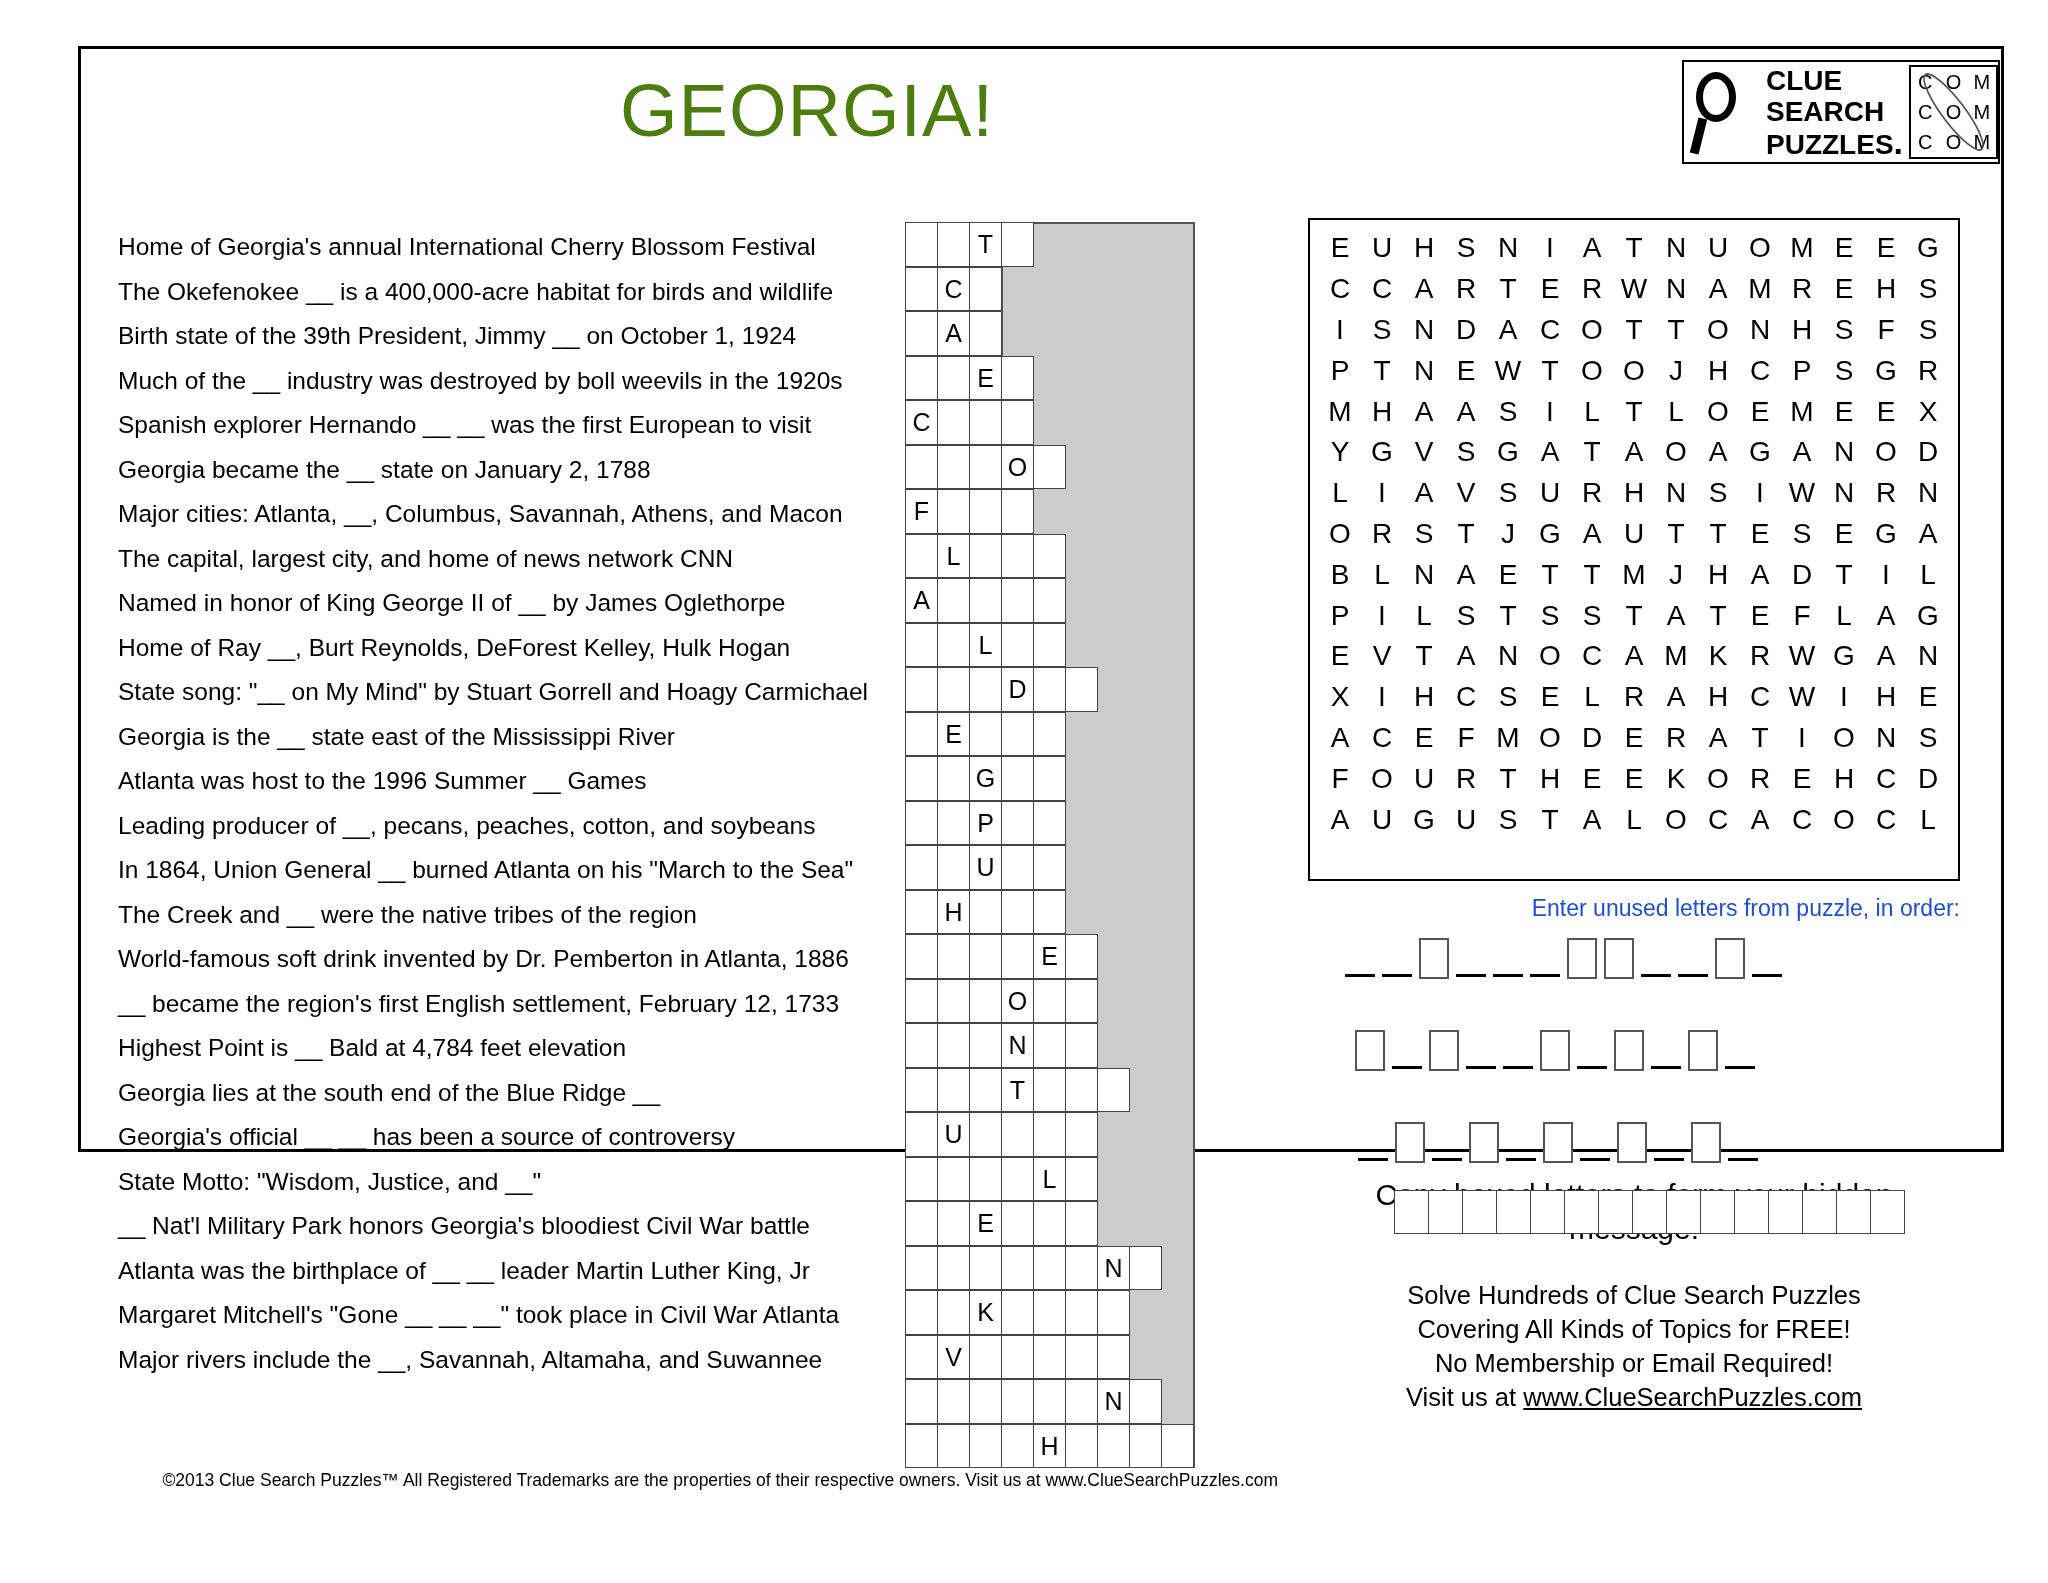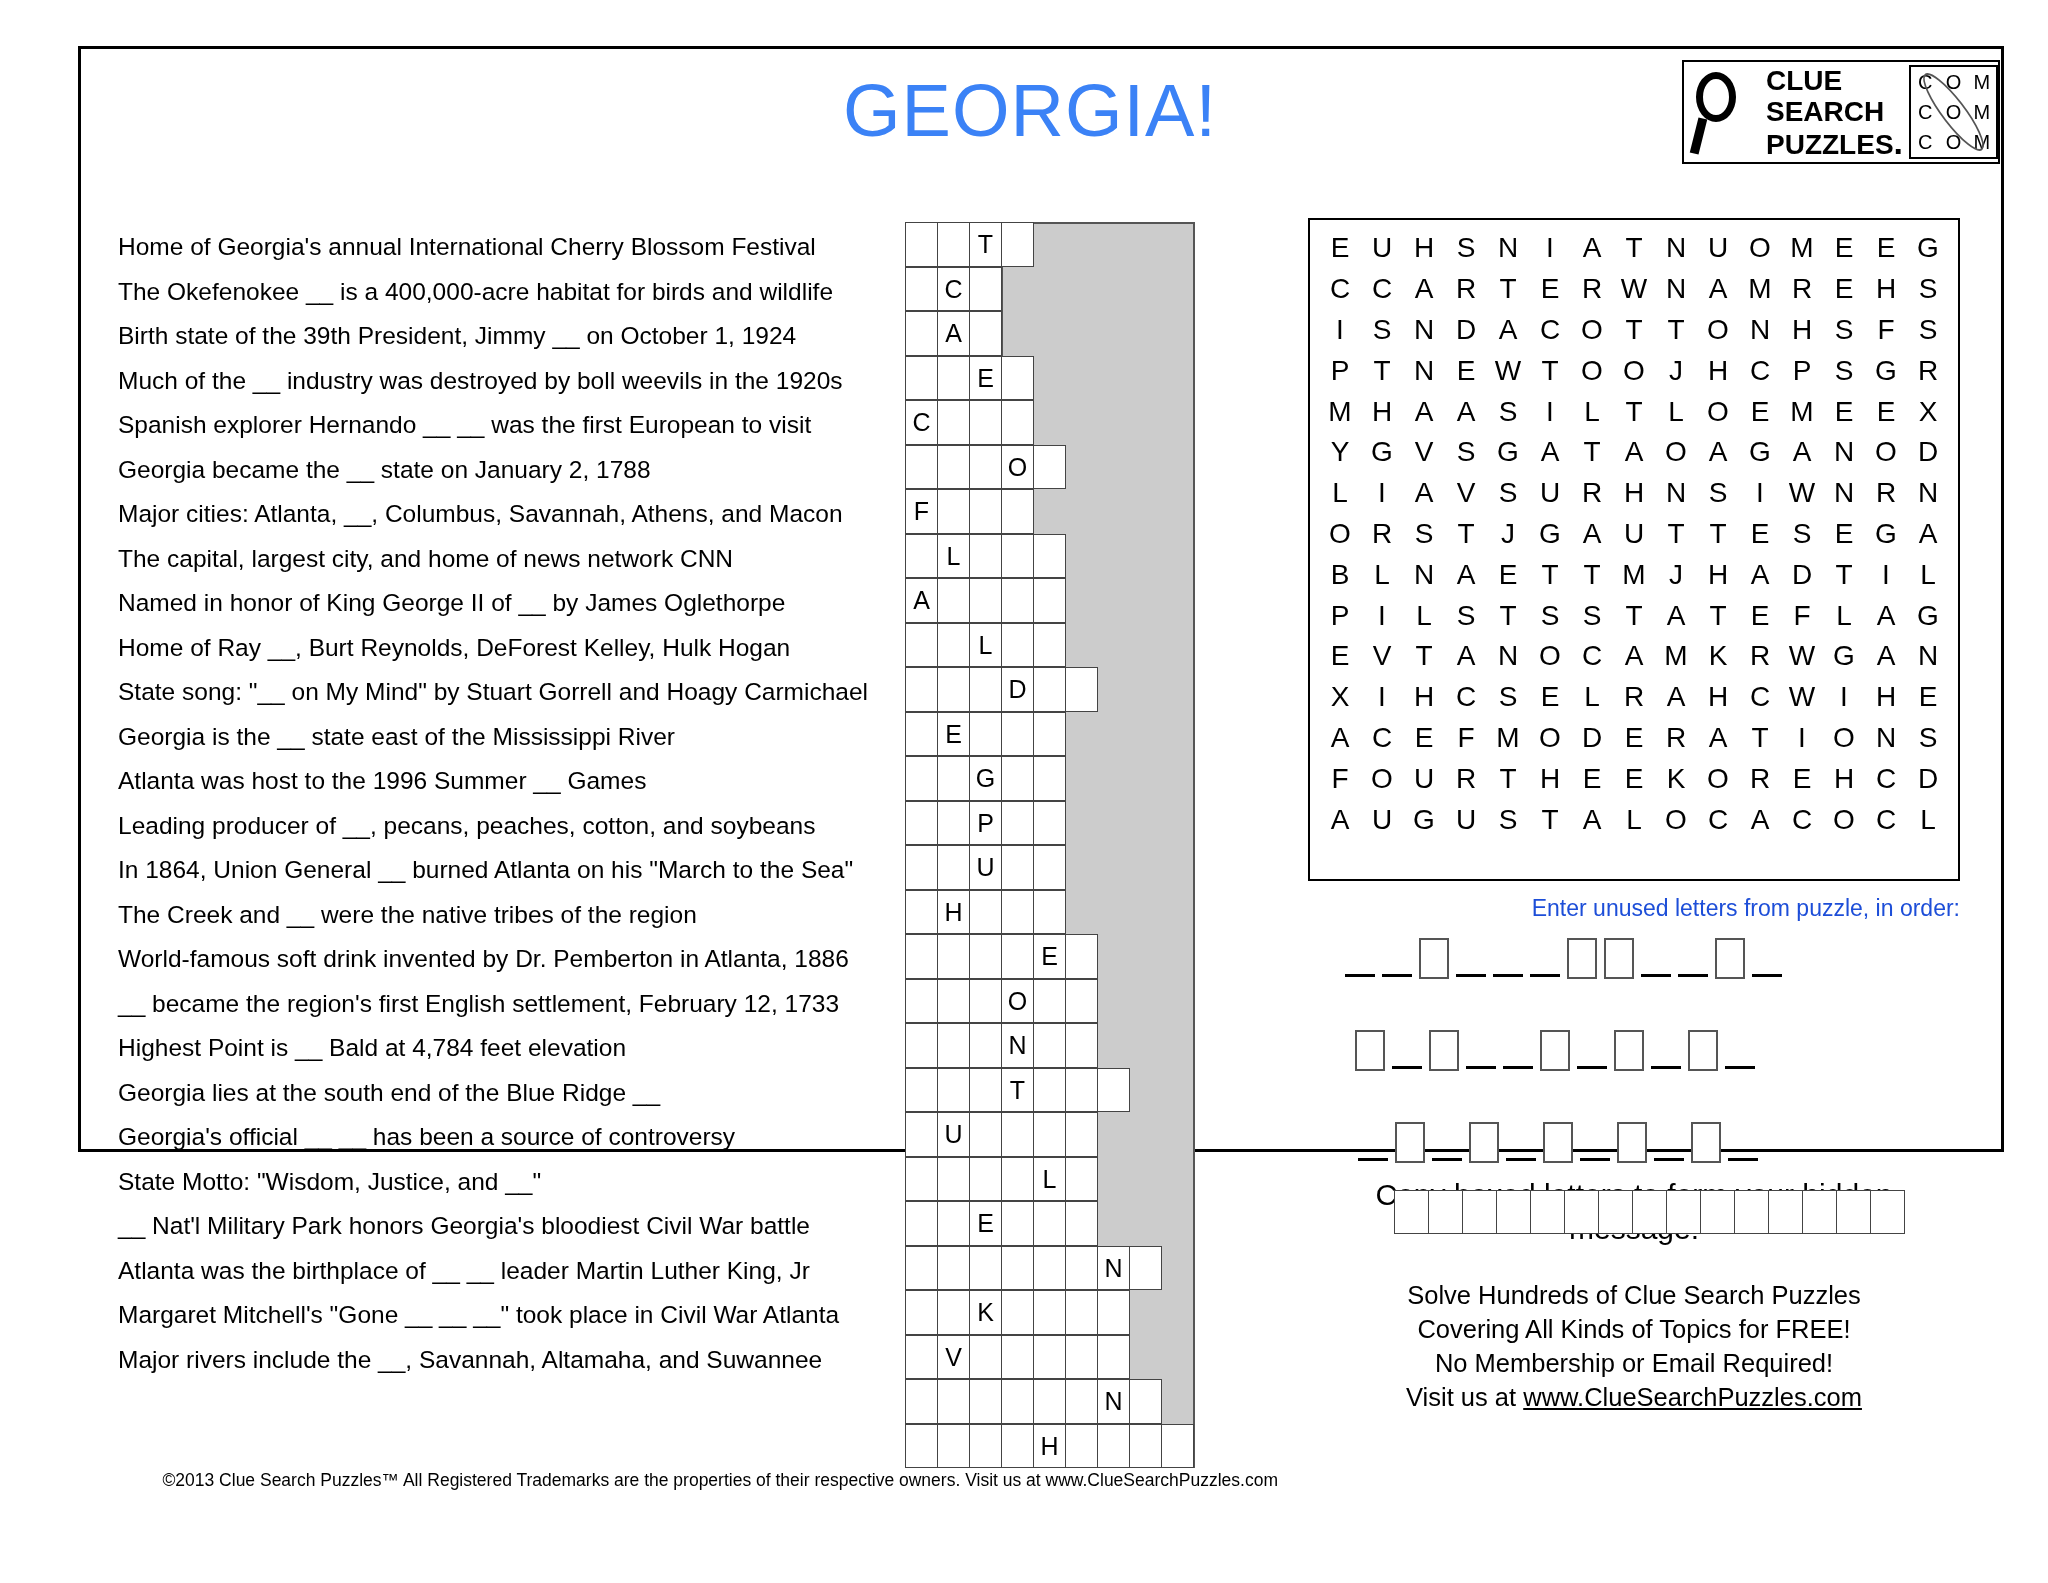--- a/index.html
+++ b/index.html
@@ -20,24 +20,24 @@
     left: 78px; top: 46px;
     width: 1926px; height: 1106px;
     border: 3px solid #000;
     background: #fff;
   }
   
   #title {
     position: absolute;
     left: 620px; top: 74px;
     width: 820px;
-    text-align: center;
+    text-align: left;
     font-size: 74px;
     letter-spacing: 1px;
-    color: #3b82f6;
+    color: #4d7c0f;
     line-height: 1;
   }
   
   #logo {
     position: absolute;
     left: 1682px; top: 60px;
     width: 318px; height: 104px;
     border: 2px solid #000;
     background: #fff;
     display: flex;

